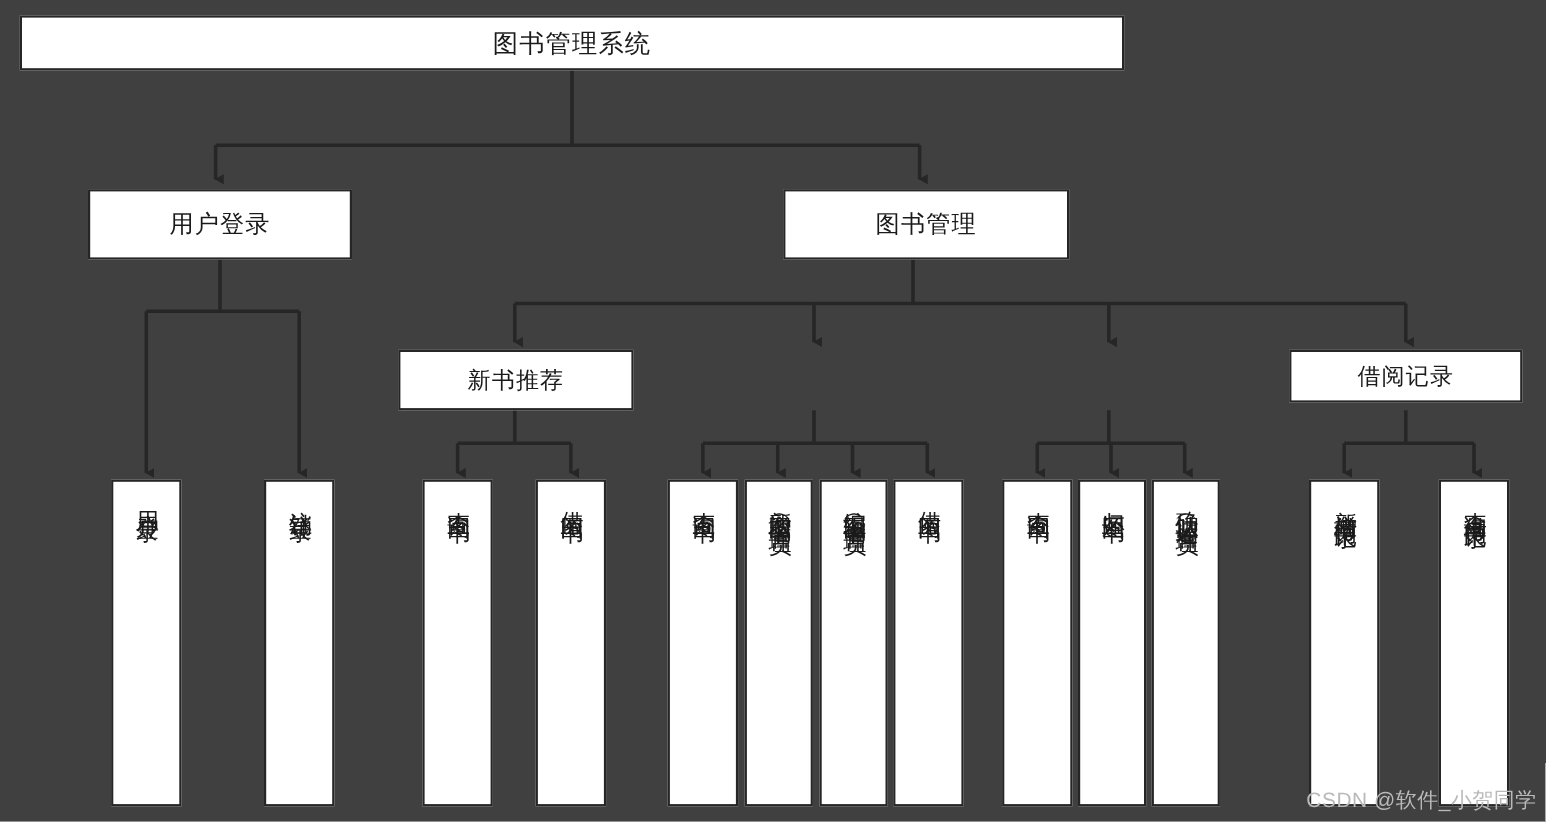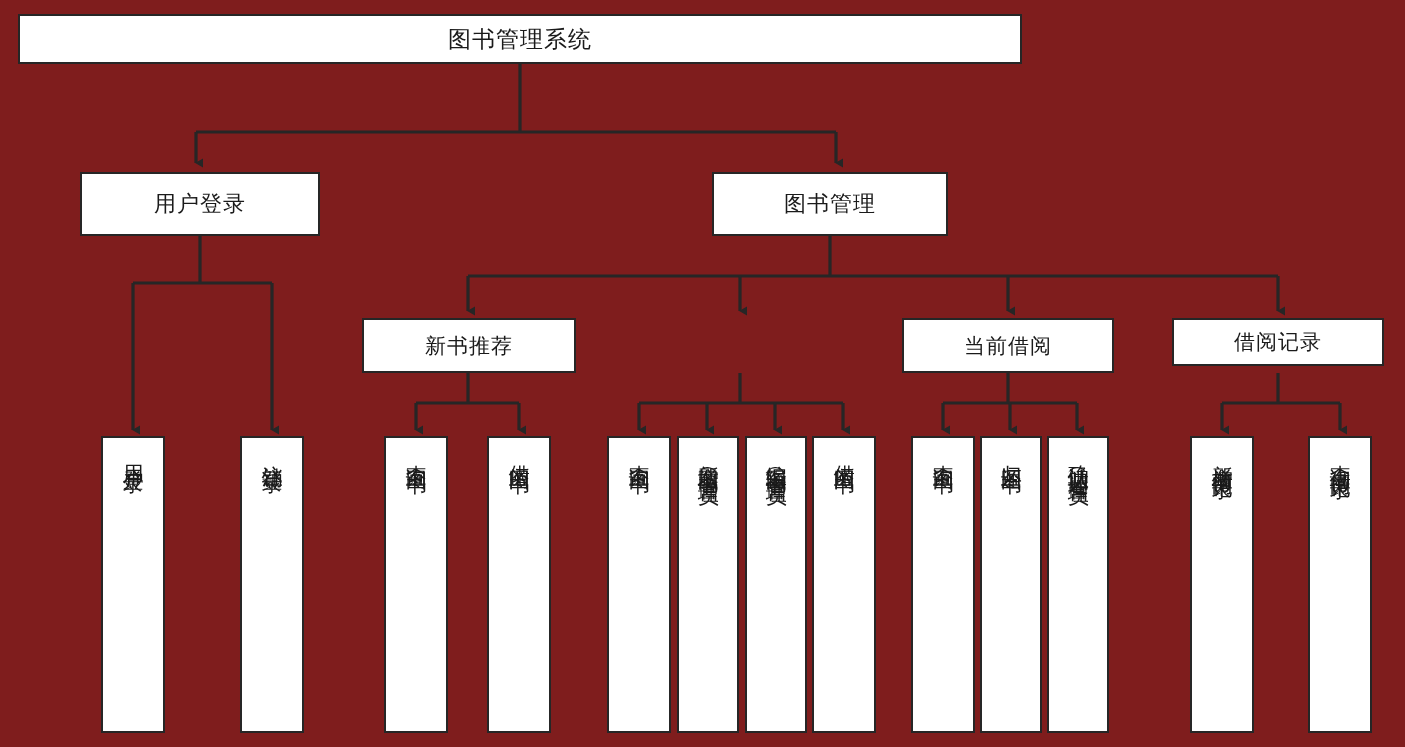--- a/index.html
+++ b/index.html
@@ -4,21 +4,21 @@
 <style>
   html, body {
     margin: 0;
     padding: 0;
     background: #ffffff;
   }
   #canvas {
     position: relative;
     width: 1405px;
     height: 747px;
-    background: #7f1d1d;
+    background: #404040;
     font-family: "Liberation Sans", "DejaVu Sans", sans-serif;
     overflow: hidden;
   }
   #connectors {
     position: absolute;
     left: 0;
     top: 0;
     width: 1405px;
     height: 747px;
     pointer-events: none;
@@ -126,29 +126,26 @@
     </g>
   </svg>
 
   <div class="node root" style="left:18px; top:14px; width:1004px; height:50px;">
     <span>图书管理系统</span>
   </div>
 
   <div class="node level1" style="left:80px; top:172px; width:240px; height:64px;">
     <span>用户登录</span>
   </div>
-  <div class="node level1" style="left:712px; top:172px; width:236px; height:64px;">
+  <div class="node level1" style="left:712px; top:172px; width:260px; height:64px;">
     <span>图书管理</span>
   </div>
 
   <div class="node level2" style="left:362px; top:318px; width:214px; height:55px;">
     <span>新书推荐</span>
-  </div>
-  <div class="node level2" style="left:902px; top:318px; width:212px; height:55px;">
-    <span>当前借阅</span>
   </div>
   <div class="node level2" style="left:1172px; top:318px; width:212px; height:48px;">
     <span>借阅记录</span>
   </div>
 
   <div class="node leaf" style="left:101px; top:436px; width:64px; height:297px;">
     <span class="vtext">用户登录</span>
   </div>
   <div class="node leaf" style="left:240px; top:436px; width:64px; height:297px;">
     <span class="vtext">注销登录</span>
@@ -184,14 +181,15 @@
     <span class="vtext">确认归还（管理员）</span>
   </div>
 
   <div class="node leaf" style="left:1190px; top:436px; width:64px; height:297px;">
     <span class="vtext">新增借阅记录</span>
   </div>
   <div class="node leaf" style="left:1308px; top:436px; width:64px; height:297px;">
     <span class="vtext">查询借阅记录</span>
   </div>
 
+  <div id="watermark">CSDN @软件_小贺同学</div>
 
 </div>
 
 </body></html>

